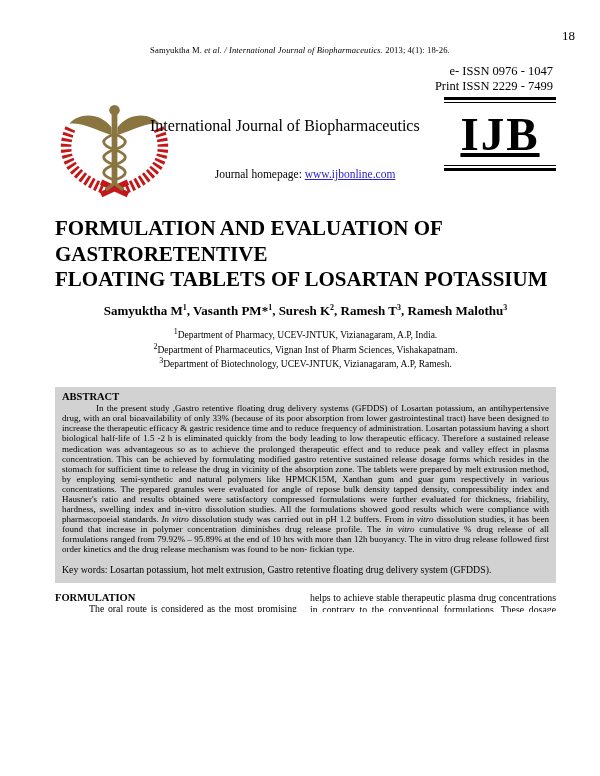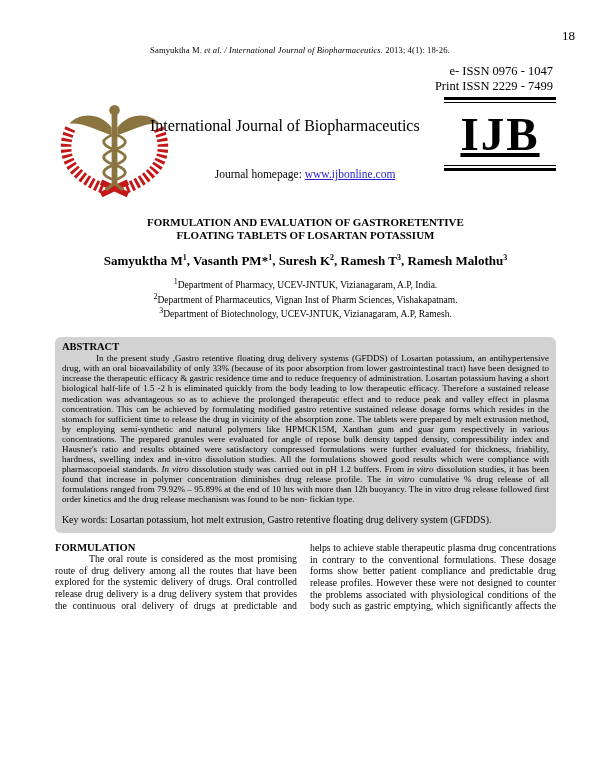--- a/index.html
+++ b/index.html
@@ -17,26 +17,26 @@
   .homepage a{color:var(--link_blue,#2b21cf);text-decoration:underline;cursor:pointer;}
   .ijb-box{position:absolute;top:97px;right:44px;width:112px;text-decoration:underline;}
   .bl{background:#000;}
   .bl.h3{height:3.2px;margin-bottom:1.6px;}
   .bl.h1{height:1.2px;}
   .bl.h1b{height:1.2px;margin-bottom:1.6px;}
   .bl.h3b{height:3.2px;}
   .ijb-text{font-size:47px;font-weight:bold;text-align:center;line-height:1;padding:8px 0 7px 0;letter-spacing:2px;}
   
   .main{position:absolute;top:216px;left:55px;width:501px;}
-  .title-line{text-align:center;font-weight:bold;font-size:11px;line-height:1.22;}
+  .title-line{font-weight:bold;font-size:21px;line-height:1.22;}
   .authors{text-align:center;font-weight:bold;font-size:13px;margin-top:10px;}
   .authors sup,.affil sup{font-size:8px;}
   .affils{margin-top:8px;}
   .affil{text-align:center;font-size:9.5px;line-height:1.18;}
-  .abstract-box{background:var(--abstract_bg,#d2d2d2);margin-top:17px;padding:4px 7px 8px 7px;border-radius:6px;}
+  .abstract-box{background:var(--abstract_bg,#d2d2d2);margin-top:17px;padding:4px 7px 8px 7px;}
   .abstract-heading{font-weight:bold;font-size:10.5px;margin-bottom:1px;}
   .abstract-body{font-size:9px;line-height:1.12;text-align:justify;text-indent:34px;}
   .keywords{font-size:9.8px;margin-top:10px;}
   .columns{display:flex;margin-top:9px;}
   .col-left{width:242px;margin-right:13px;}
   .col-right{width:246px;}
   .sec-heading{font-weight:bold;font-size:10.5px;}
   .body-par{font-size:9.8px;line-height:1.18;text-align:justify;}
   .indent{text-indent:34px;}
   .rule{height:2px;border-top:2.4px solid #000;border-bottom:1px solid #000;margin-top:8px;}

